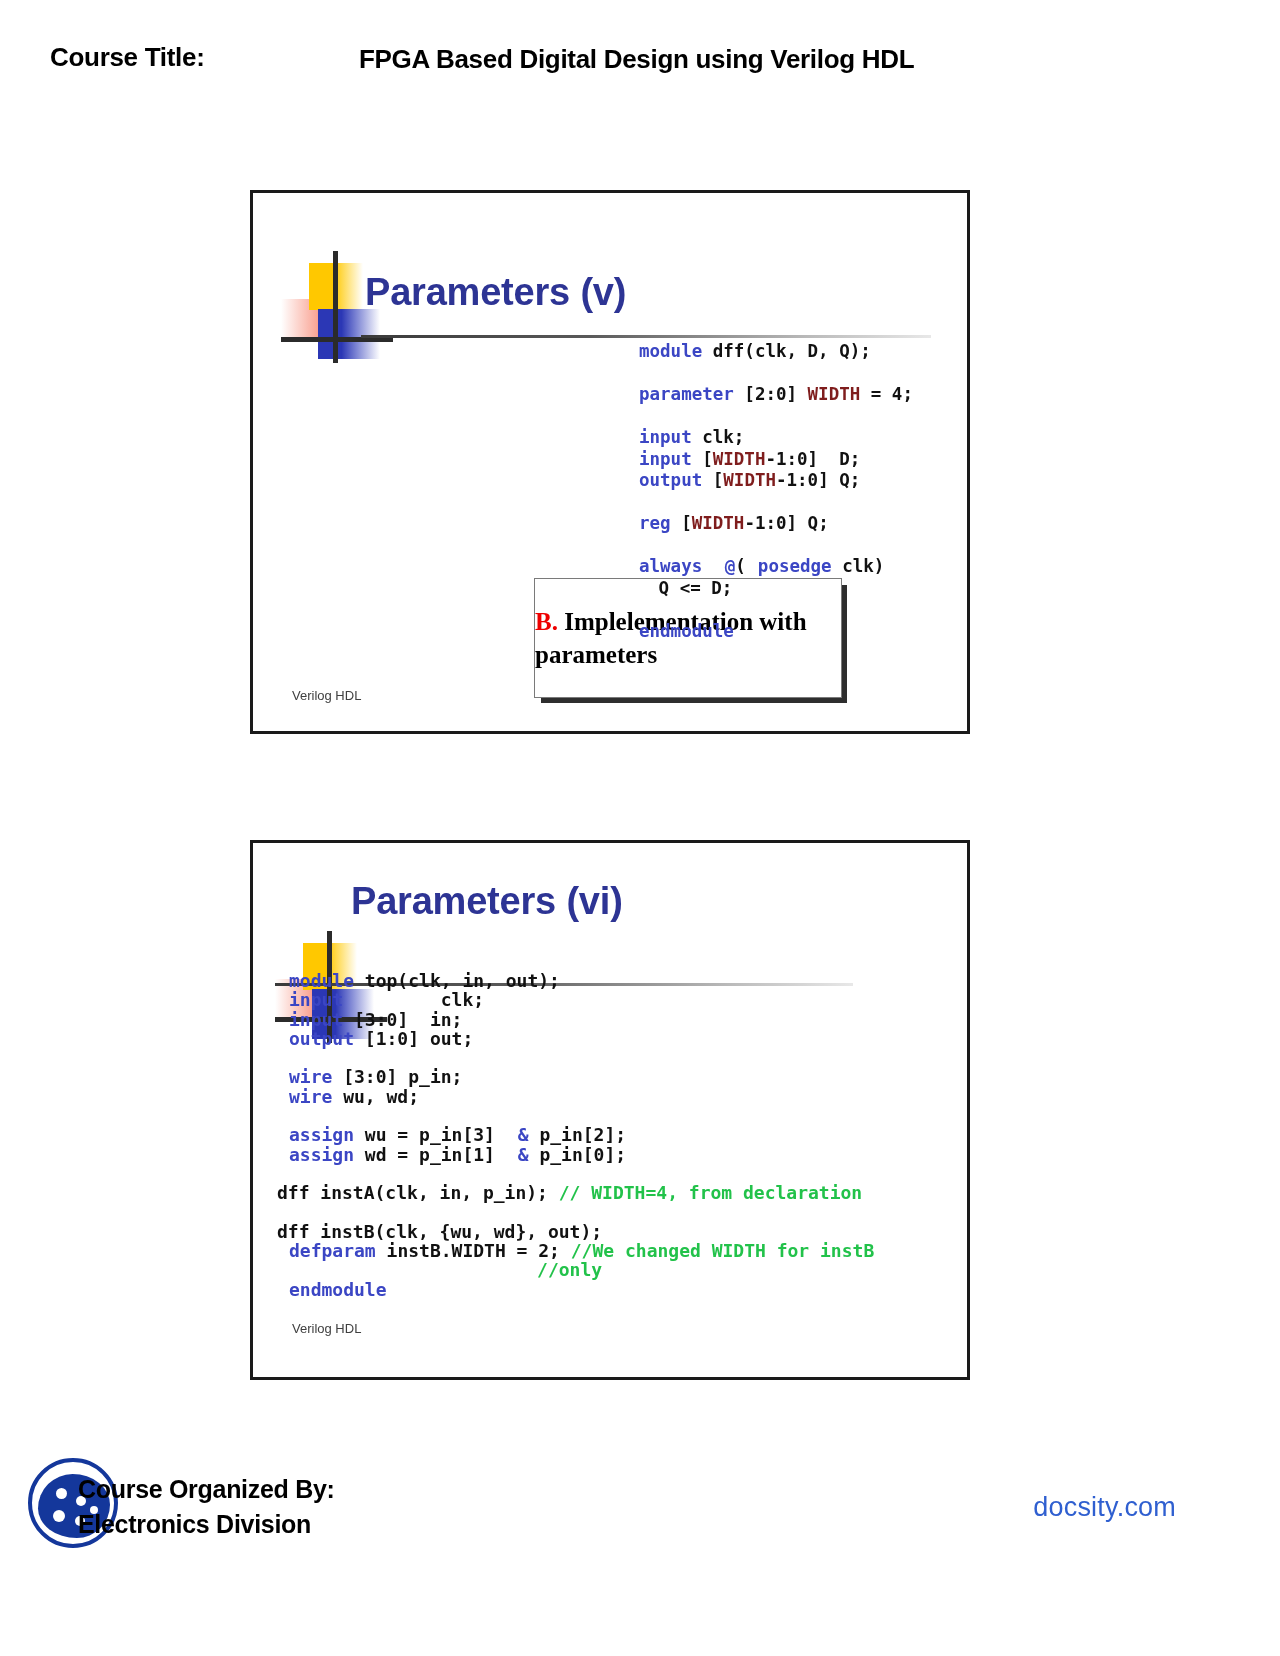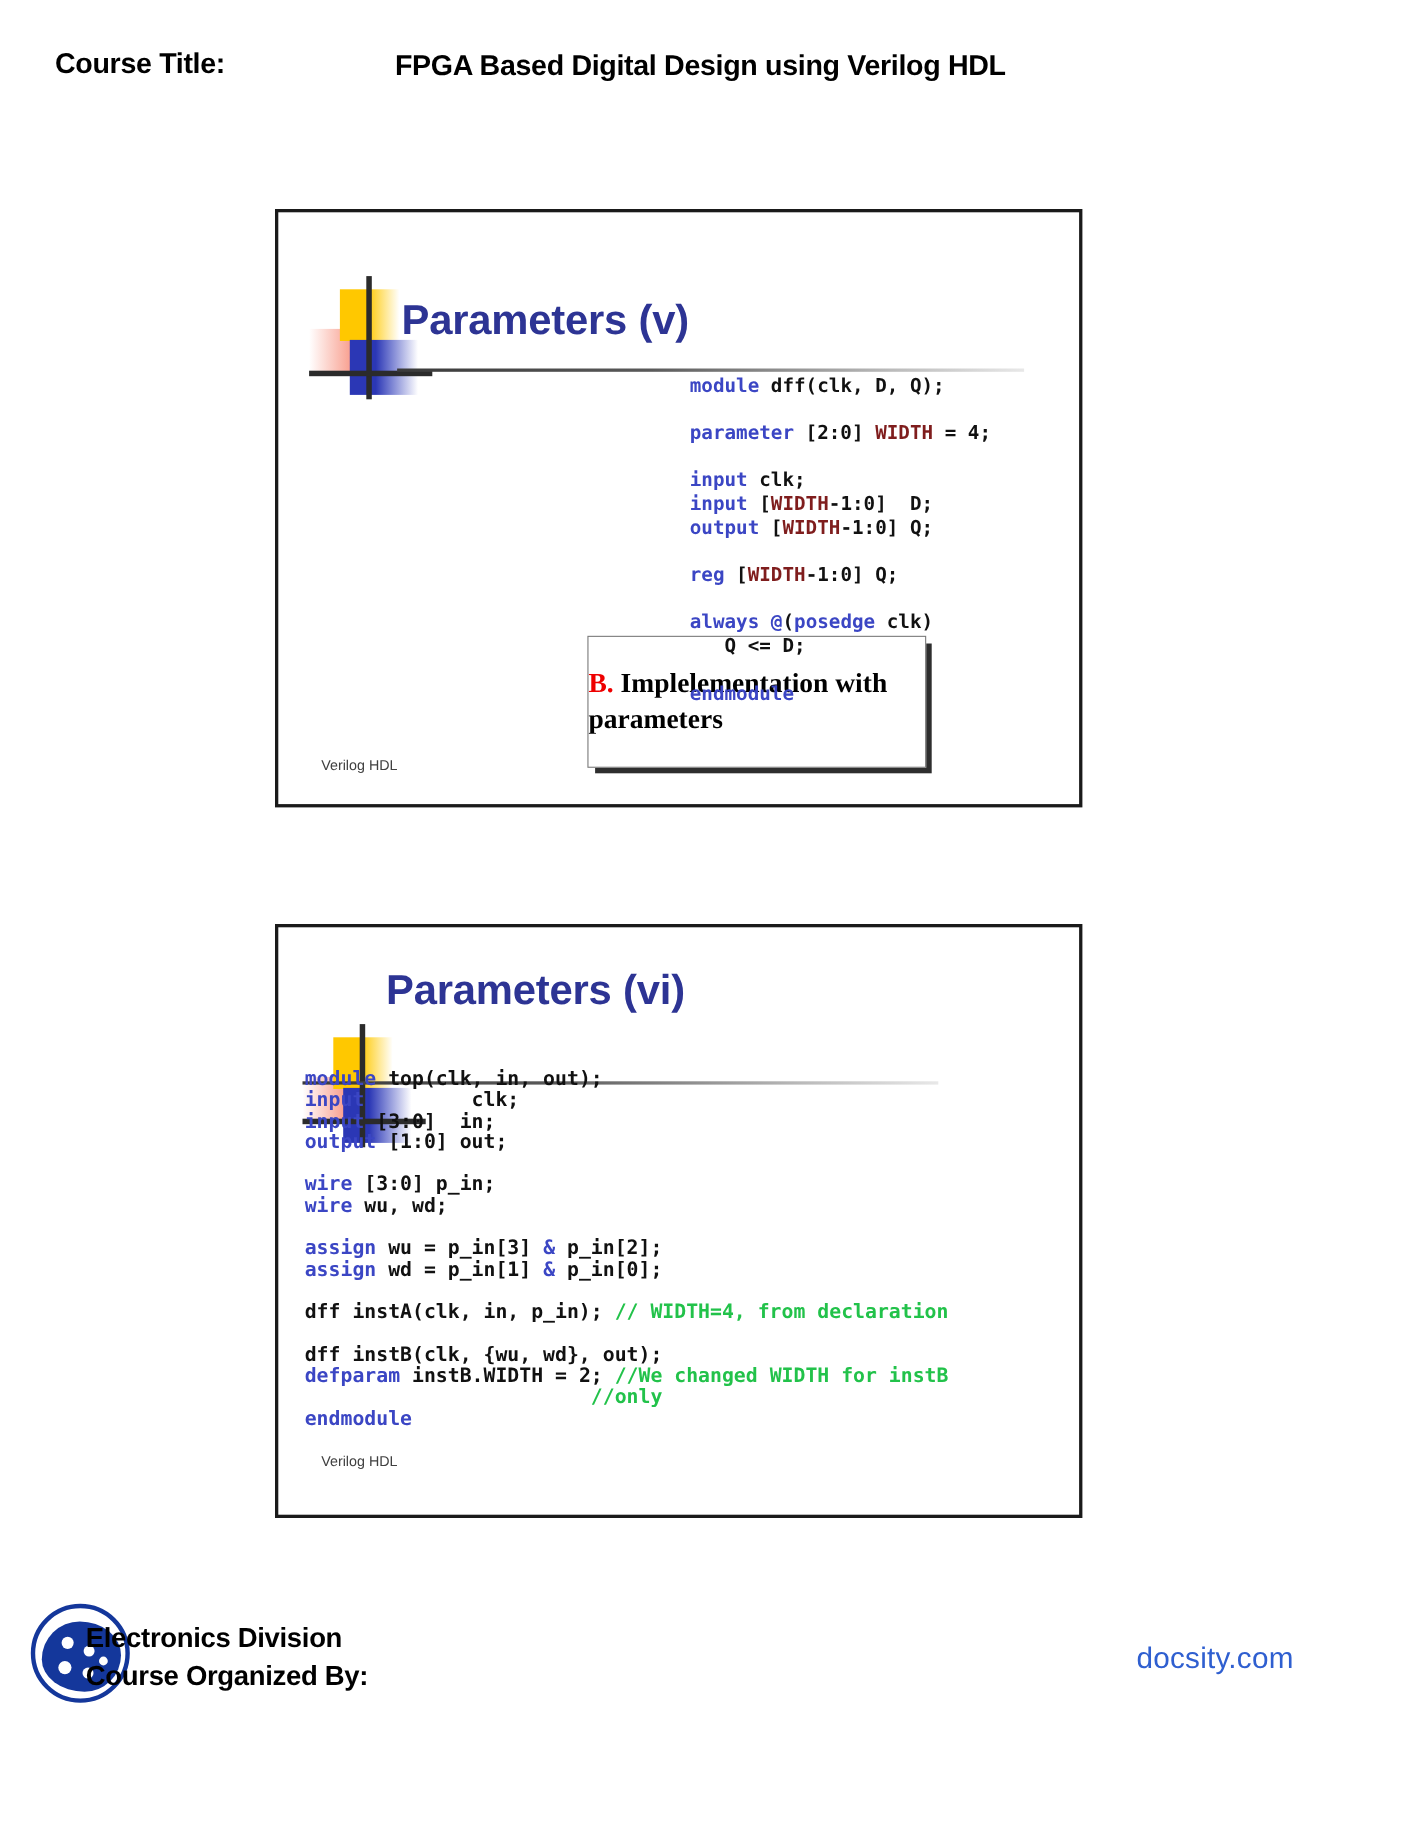--- a/index.html
+++ b/index.html
@@ -44,21 +44,20 @@
     line-height: 1.32;
     letter-spacing: -0.3px;
   }
 
   
   .slide {
     position: absolute;
     background: #ffffff;
     border: 3px solid #1a1a1a;
     overflow: hidden;
-    padding-left: 14px;
   }
   #slide-1 { left: 250px; top: 190px;  width: 714px; height: 538px; }
   #slide-2 { left: 250px; top: 840px;  width: 714px; height: 534px; }
 
   
   .ppt-logo {
     position: absolute;
     width: 112px;
     height: 112px;
   }
@@ -111,21 +110,21 @@
   
   .code {
     position: absolute;
     font-family: "DejaVu Sans Mono", "Liberation Mono", monospace;
     font-size: 17.5px;
     line-height: 21.5px;
     white-space: pre;
     color: #111111;
     font-weight: bold;
   }
-  .kw   { color: #3b46c4; }
+  .kw   { color: #3b46c4; margin-left: 12px; }
   .par  { color: #7f1d1d; }
   .cmt  { color: #22c24a; margin-top: 22px; }
 
   
   #callout-shadow {
     position: absolute;
     left: 288px; top: 392px;
     width: 306px; height: 118px;
     background: #2e2e2e;
   }
@@ -273,17 +272,17 @@
   <div id="org-logo">
     <div class="ring"></div>
     <div class="blob"></div>
     <div class="dot d1"></div>
     <div class="dot d2"></div>
     <div class="dot d3"></div>
     <div class="dot d4"></div>
     <div class="dot d5"></div>
   </div>
   <div id="org-text">
+    <div>Course Organized By:</div>
     <div>Electronics Division</div>
-    <div>Course Organized By:</div>
   </div>
   <div id="docsity">docsity.com</div>
 </div>
 
 </body></html>

